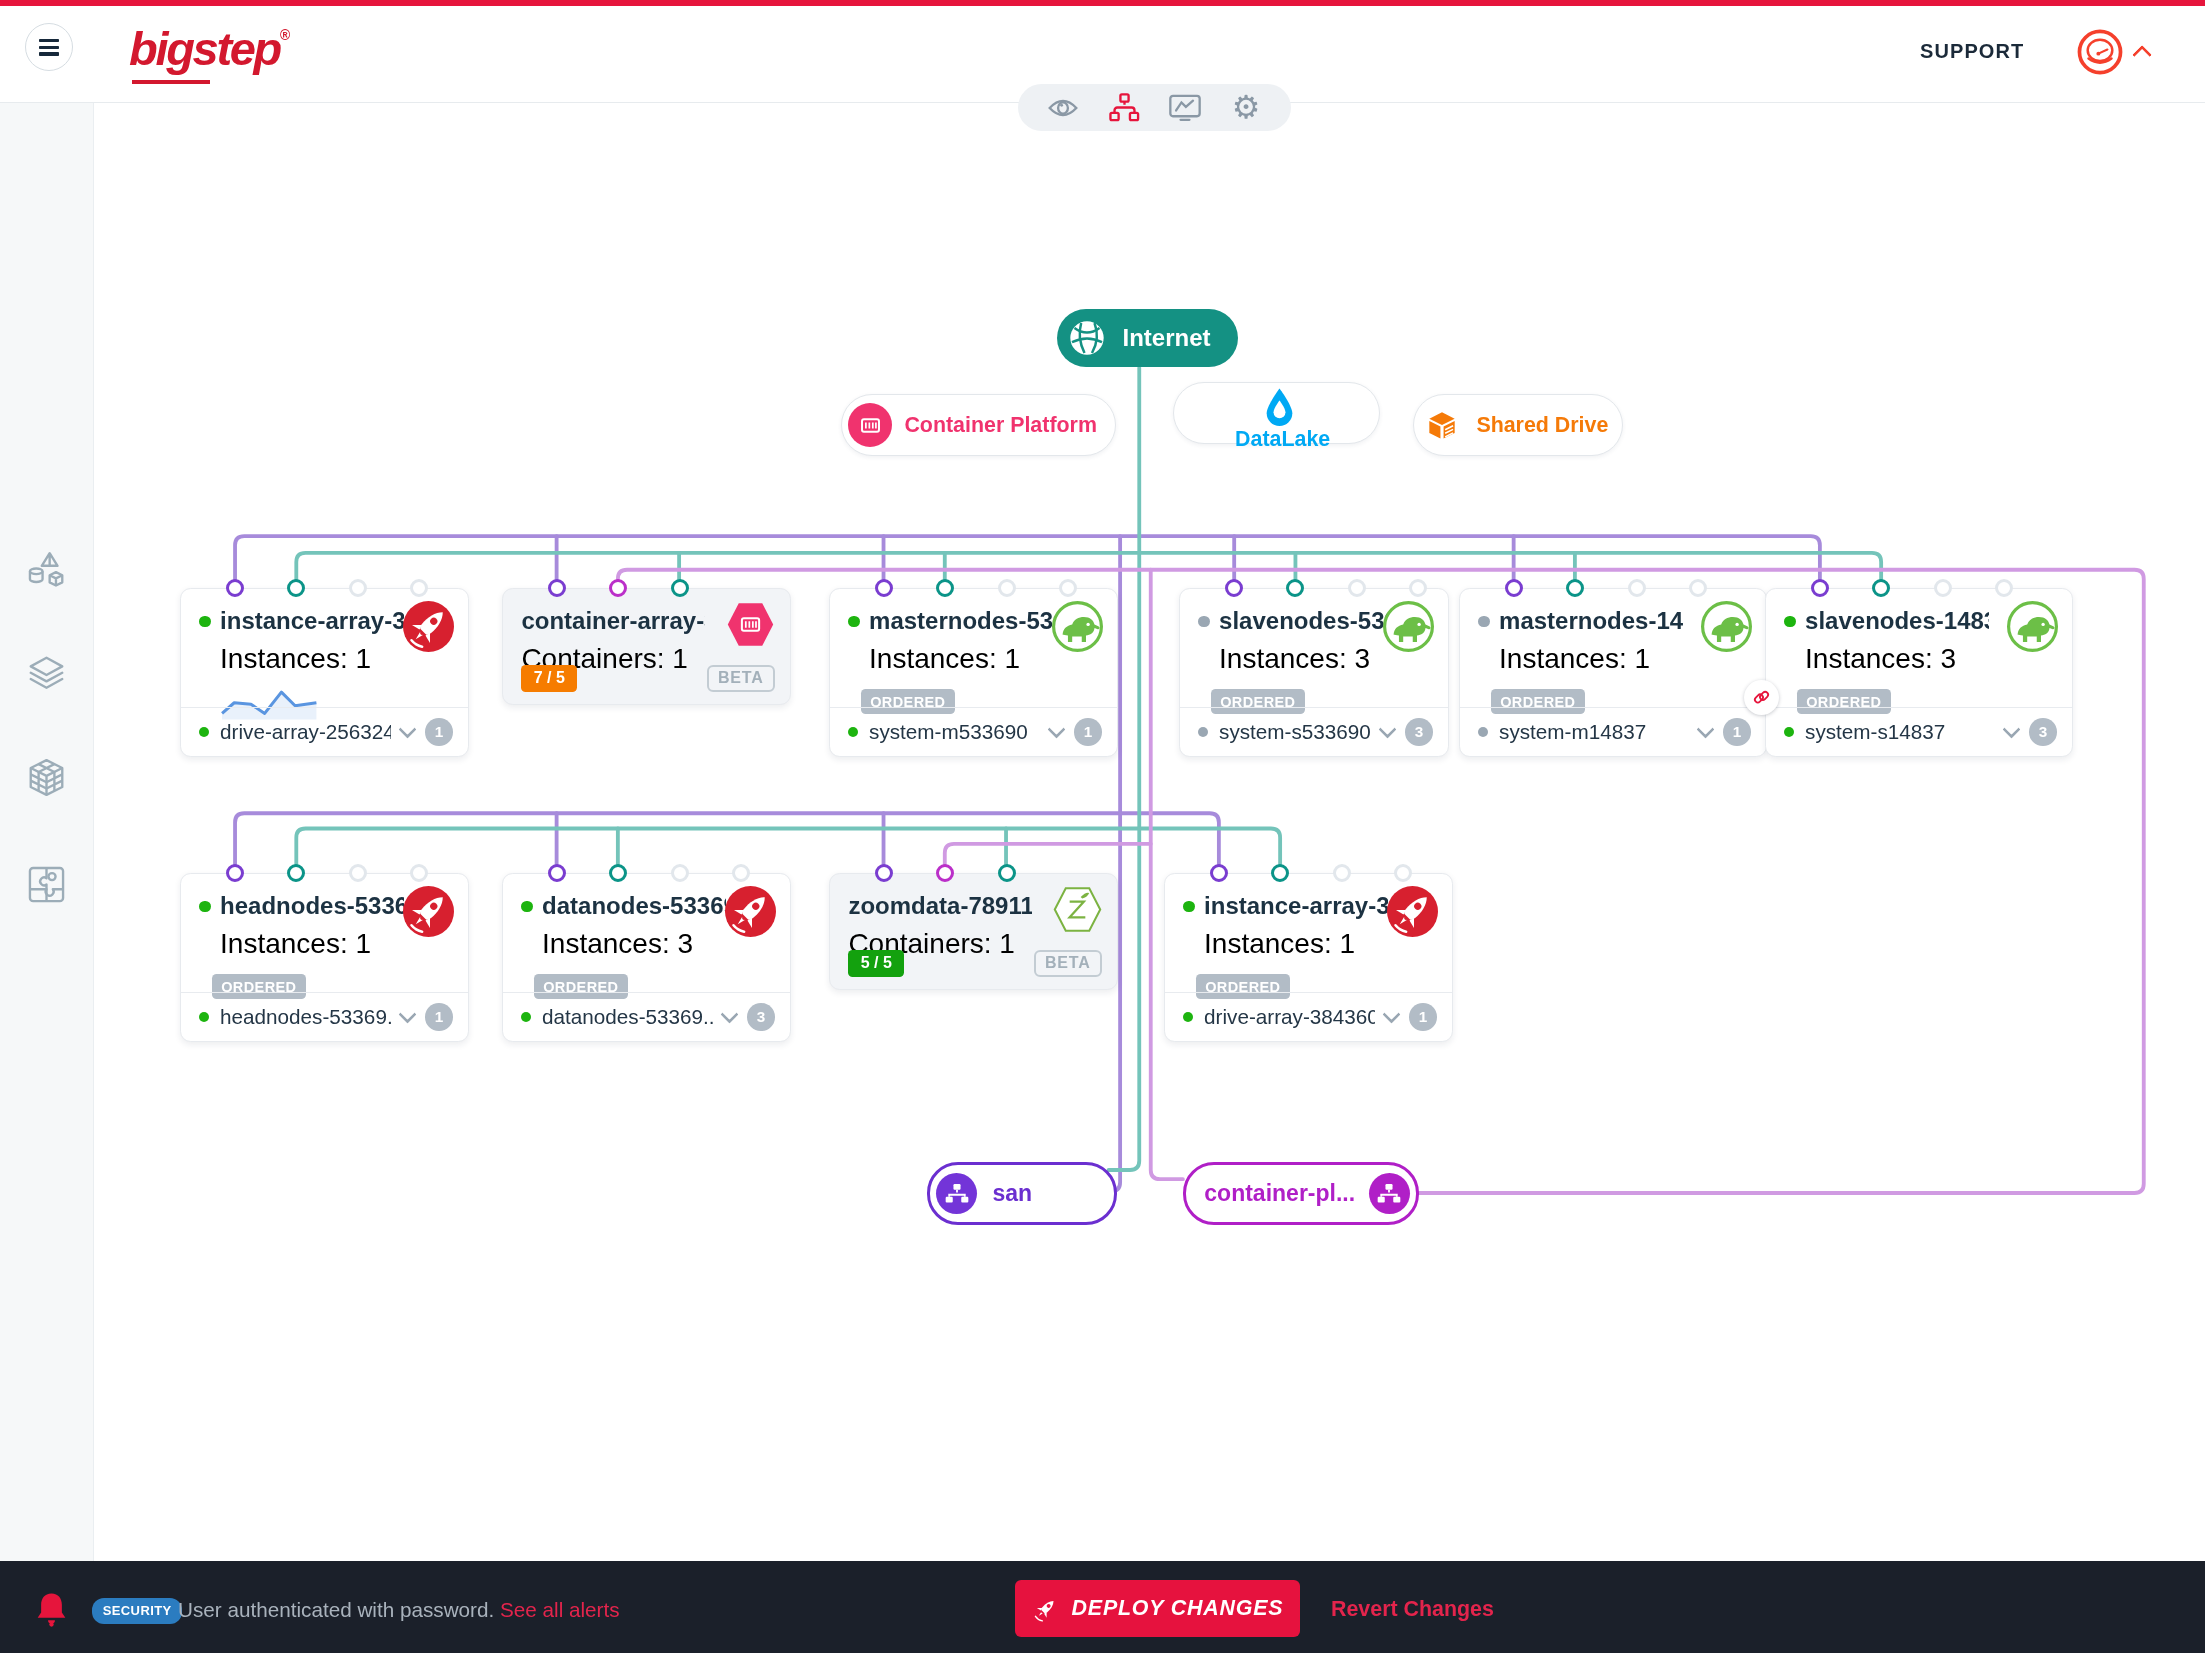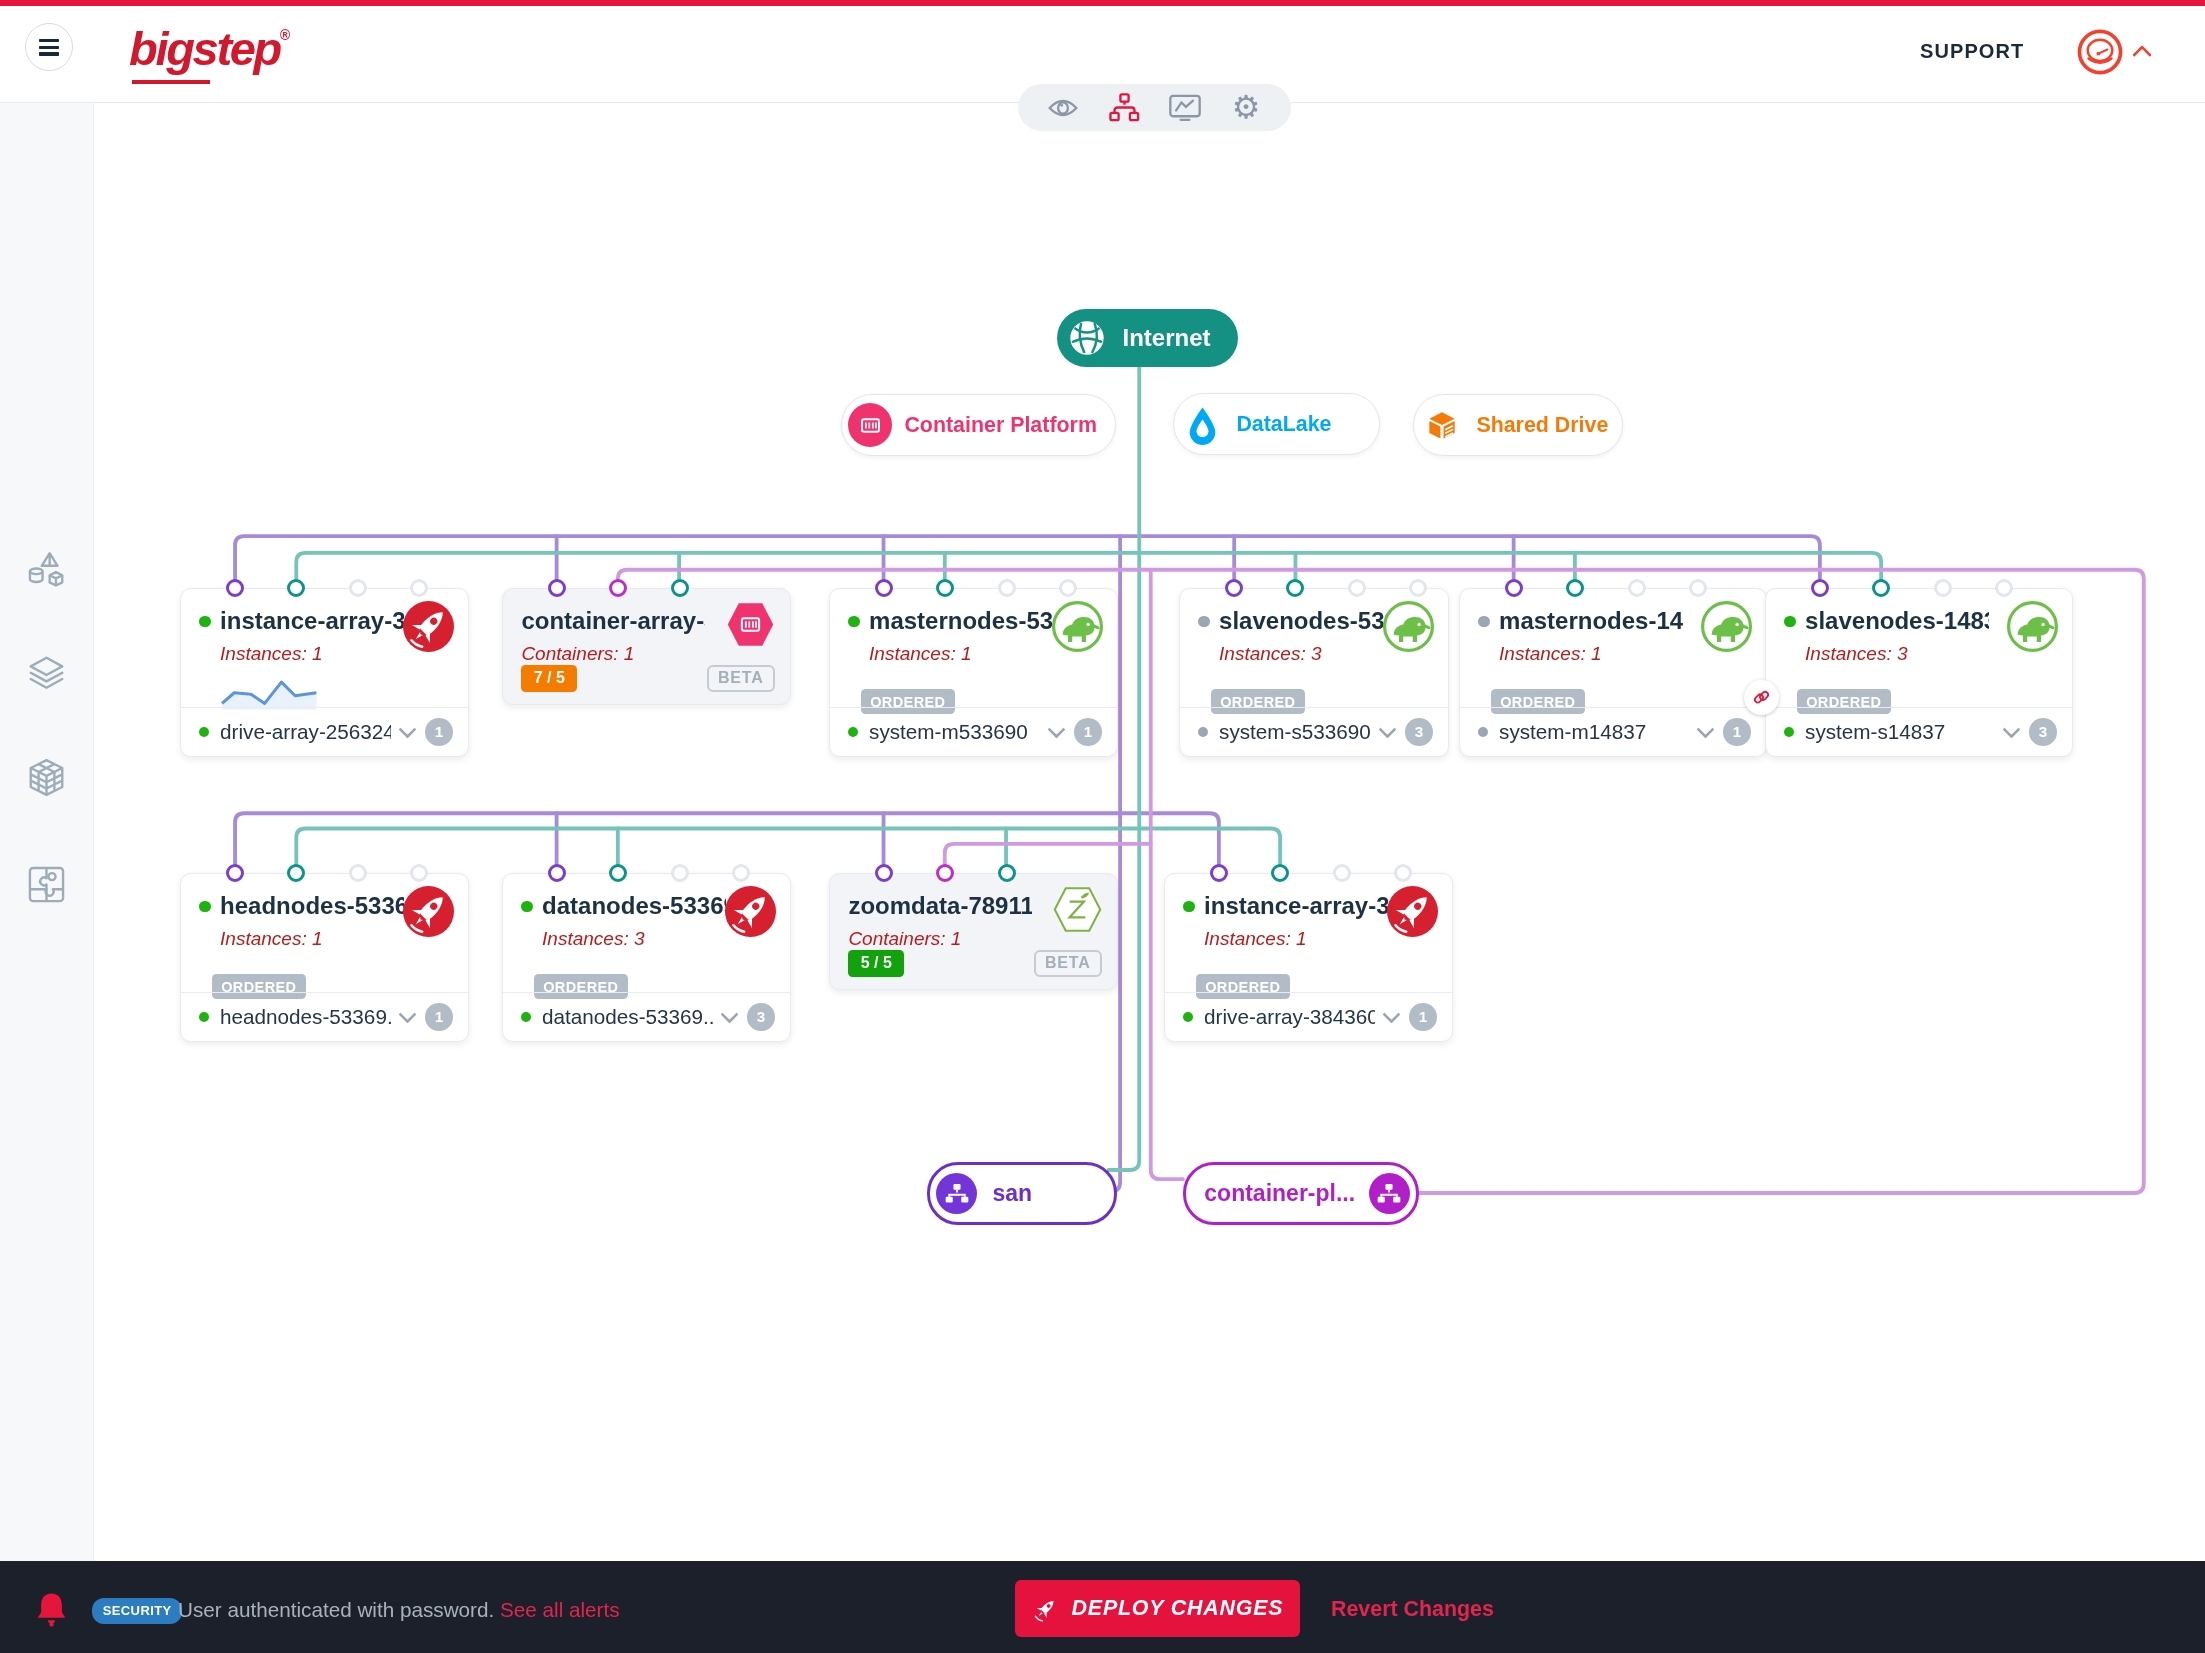--- a/index.html
+++ b/index.html
@@ -51,21 +51,21 @@
         box-shadow:0 2.3px 6.1px rgba(30,40,60,.08);cursor:pointer;}
   .card.container-style{background:#f2f4f7;}
   .port{position:absolute;top:-10px;width:12.3px;height:12.3px;border-radius:50%;background:#fff;border:3.8px solid #e2e7ec;}
   .p-purple{border-color:#7a3dd0;} .p-teal{border-color:#0b9488;} .p-magenta{border-color:#bb2fc9;}
   .card-head{position:absolute;left:0;top:0;right:0;padding:18.4px 18.4px 0 18.4px;}
   .title-row{display:flex;align-items:center;gap:9.2px;}
   .dot{width:11.5px;height:11.5px;border-radius:50%;flex:none;}
   .dot.small{width:10px;height:10px;}
   .dot-green{background:#1db40f;} .dot-gray{background:#9aa7b3;}
   .card-title{font-size:24px;font-weight:700;color:#1c3242;white-space:nowrap;overflow:hidden;max-width:184px;}
-  .card-meta{font-size:19px;color:#b91c1c;margin:7.7px 0 0 20.7px;font-style:italic;}
+  .card-meta{font-size:28px;color:#000000;margin:7.7px 0 0 20.7px;}
   .card-meta.noind{margin-left:0;}
   .card-icon{position:absolute;right:13.8px;top:12.3px;width:51px;height:51px;}
   .ordered{position:absolute;left:31px;top:100px;background:#b2bcc6;color:#fff;font-size:14.5px;font-weight:700;
            letter-spacing:0.4px;padding:4.6px 9.2px;border-radius:4.6px;}
   .ratio{position:absolute;left:18.4px;bottom:12.3px;color:#fff;font-size:16px;font-weight:700;padding:4.6px 12.3px;border-radius:4.6px;}
   .ratio-orange{background:#f67c00;} .ratio-green{background:#13a10e;}
   .beta{position:absolute;right:15.3px;bottom:12.3px;border:2.3px solid #c3ccd3;color:#a3b0ba;font-size:16px;font-weight:700;
         letter-spacing:0.8px;padding:2.3px 9.2px;border-radius:6.1px;}
   .card-row{position:absolute;left:0;bottom:0;width:100%;height:49px;border-top:1.5px solid #e8ebef;
             display:flex;align-items:center;padding:0 15.3px 0 18.4px;box-sizing:border-box;gap:10.7px;}
@@ -237,21 +237,21 @@
 
   <div class="pill svc-pill" style="left:841px;top:394px;width:273px;">
     <span class="icon-circle" style="width:44px;height:44px;margin-left:6.1px;background:#f0336e;">
       <svg width="37" height="37" viewBox="0 0 48 48">
         <rect x="13" y="16" width="22" height="16" rx="2.5" fill="none" stroke="#fff" stroke-width="2.6"></rect>
         <path d="M18 20 V28 M22.5 20 V28 M27 20 V28 M31 20 V28" stroke="#fff" stroke-width="2.2"></path>
       </svg>
     </span>
     <span class="svc-label" style="color:#f0336e;">Container Platform</span>
   </div>
-  <div class="pill svc-pill" style="left:1173px;top:393px;width:205px;">
+  <div class="pill svc-pill" style="left:1173px;top:382px;width:205px;flex-direction:column;">
     <span class="icon-circle" style="width:44px;height:44px;margin-left:6.1px;">
       <svg width="41" height="41" viewBox="0 0 48 48">
         <path d="M24 4 C24 4 9 24 9 33 a15 15 0 0 0 30 0 C39 24 24 4 24 4 Z" fill="#00a9f4"></path>
         <path d="M24 18 C24 18 17 27 17 32 a7 7 0 0 0 14 0 C31 27 24 18 24 18 Z" fill="#fff"></path>
       </svg>
     </span>
     <span class="svc-label" style="color:#00a9f4;">DataLake</span>
   </div>
   <div class="pill svc-pill" style="left:1413px;top:394px;width:208px;">
     <span class="icon-circle" style="width:44px;height:44px;margin-left:6.1px;">

